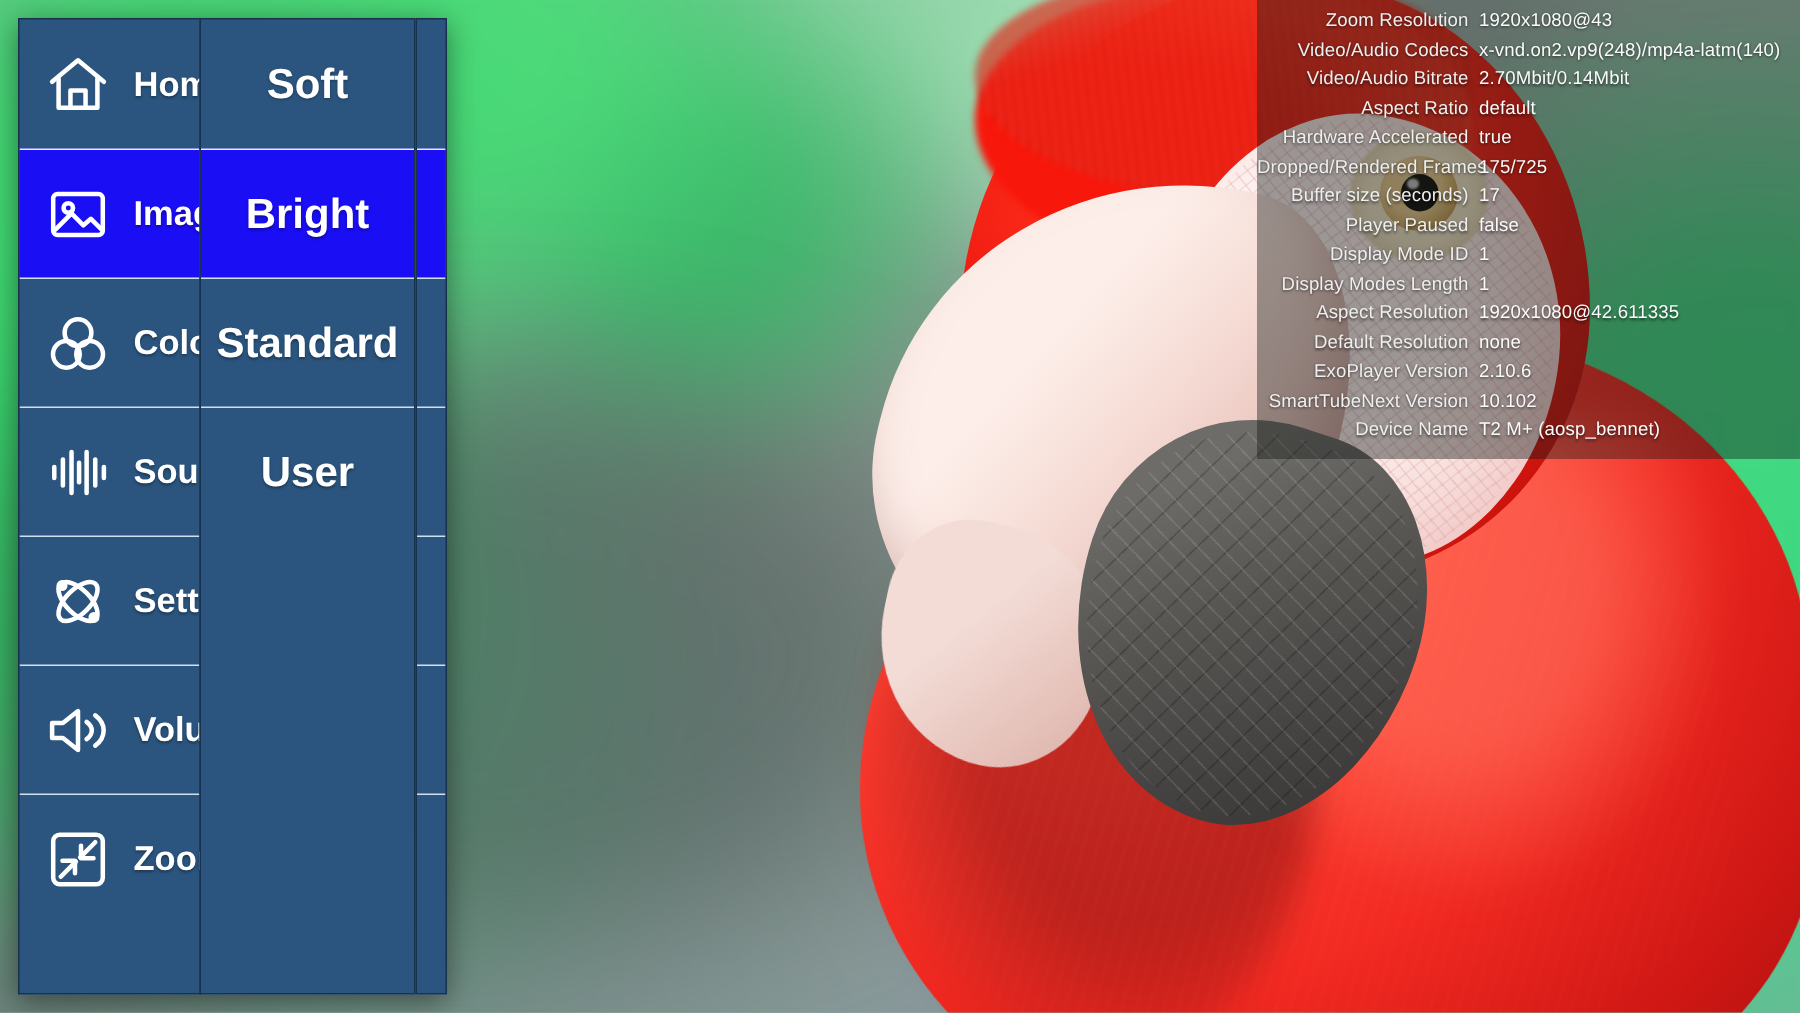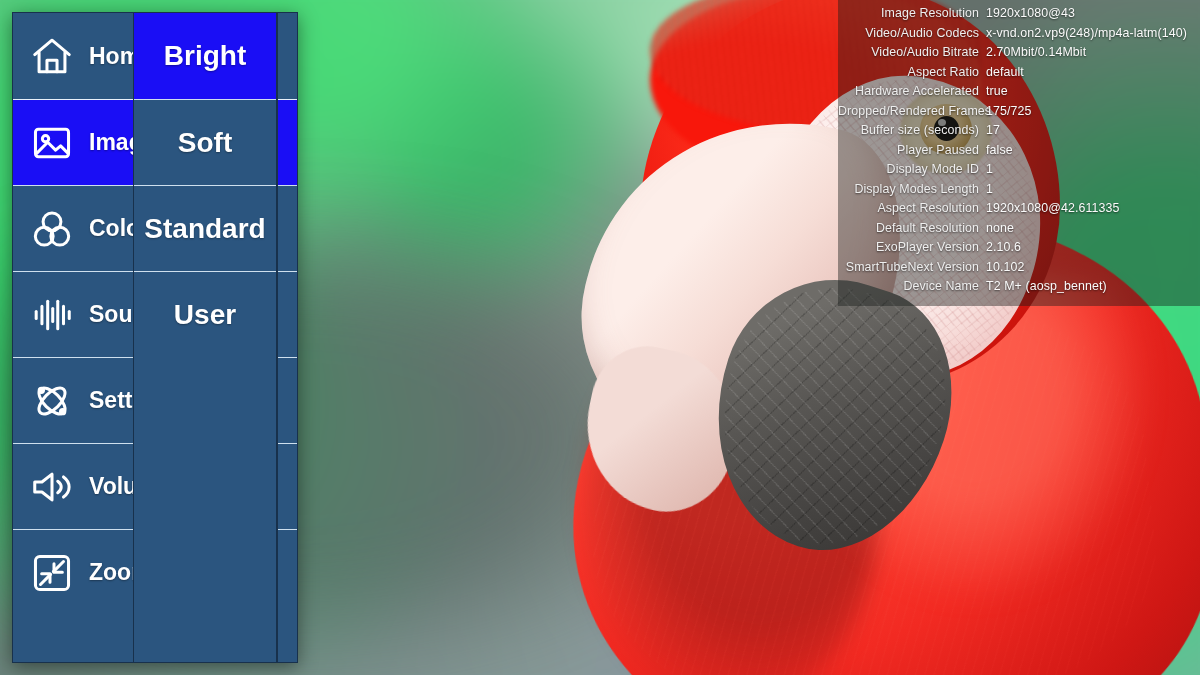--- a/index.html
+++ b/index.html
@@ -254,21 +254,21 @@
       <div class="beak-lower-tex"></div>
       <div class="eye-ring"></div>
       <div class="eye-iris"></div>
       <div class="eye-pupil"></div>
       <div class="eye-glint"></div>
     </div>
   </div>
 
   <div class="debug-overlay" id="debug-overlay">
       <div class="dbg-row">
-        <div class="dbg-key">Image Resolution</div>
+        <div class="dbg-key">Zoom Resolution</div>
         <div class="dbg-val">1920x1080@43</div>
       </div>
       <div class="dbg-row">
         <div class="dbg-key">Video/Audio Codecs</div>
         <div class="dbg-val">x-vnd.on2.vp9(248)/mp4a-latm(140)</div>
       </div>
       <div class="dbg-row">
         <div class="dbg-key">Video/Audio Bitrate</div>
         <div class="dbg-val">2.70Mbit/0.14Mbit</div>
       </div>
@@ -401,25 +401,25 @@
             <path fill="none" stroke="currentColor" stroke-width="2.1" stroke-linecap="round" stroke-linejoin="round" d="M24 8l-7 7"></path>
             <path fill="none" stroke="currentColor" stroke-width="2.1" stroke-linecap="round" stroke-linejoin="round" d="M17.4 9.6V15.4H23.2"></path>
             <path fill="none" stroke="currentColor" stroke-width="2.1" stroke-linecap="round" stroke-linejoin="round" d="M8 24l7-7"></path>
             <path fill="none" stroke="currentColor" stroke-width="2.1" stroke-linecap="round" stroke-linejoin="round" d="M14.6 22.4V16.6H8.8"></path>
           </svg>
         </span>
         <span class="row-label">Zoom</span>
       </div>
     </div>
   <div class="menu-col col-opts" id="col-opts">
+      <div class="row">
+        <span class="opt-label">Soft</span>
+      </div>
       <div class="row selected">
         <span class="opt-label">Bright</span>
-      </div>
-      <div class="row">
-        <span class="opt-label">Soft</span>
       </div>
       <div class="row">
         <span class="opt-label">Standard</span>
       </div>
       <div class="row">
         <span class="opt-label">User</span>
       </div>
       <div class="row filler" style="height: 307px;"></div>
     </div>
   <div class="menu-col col-third" id="col-third">

